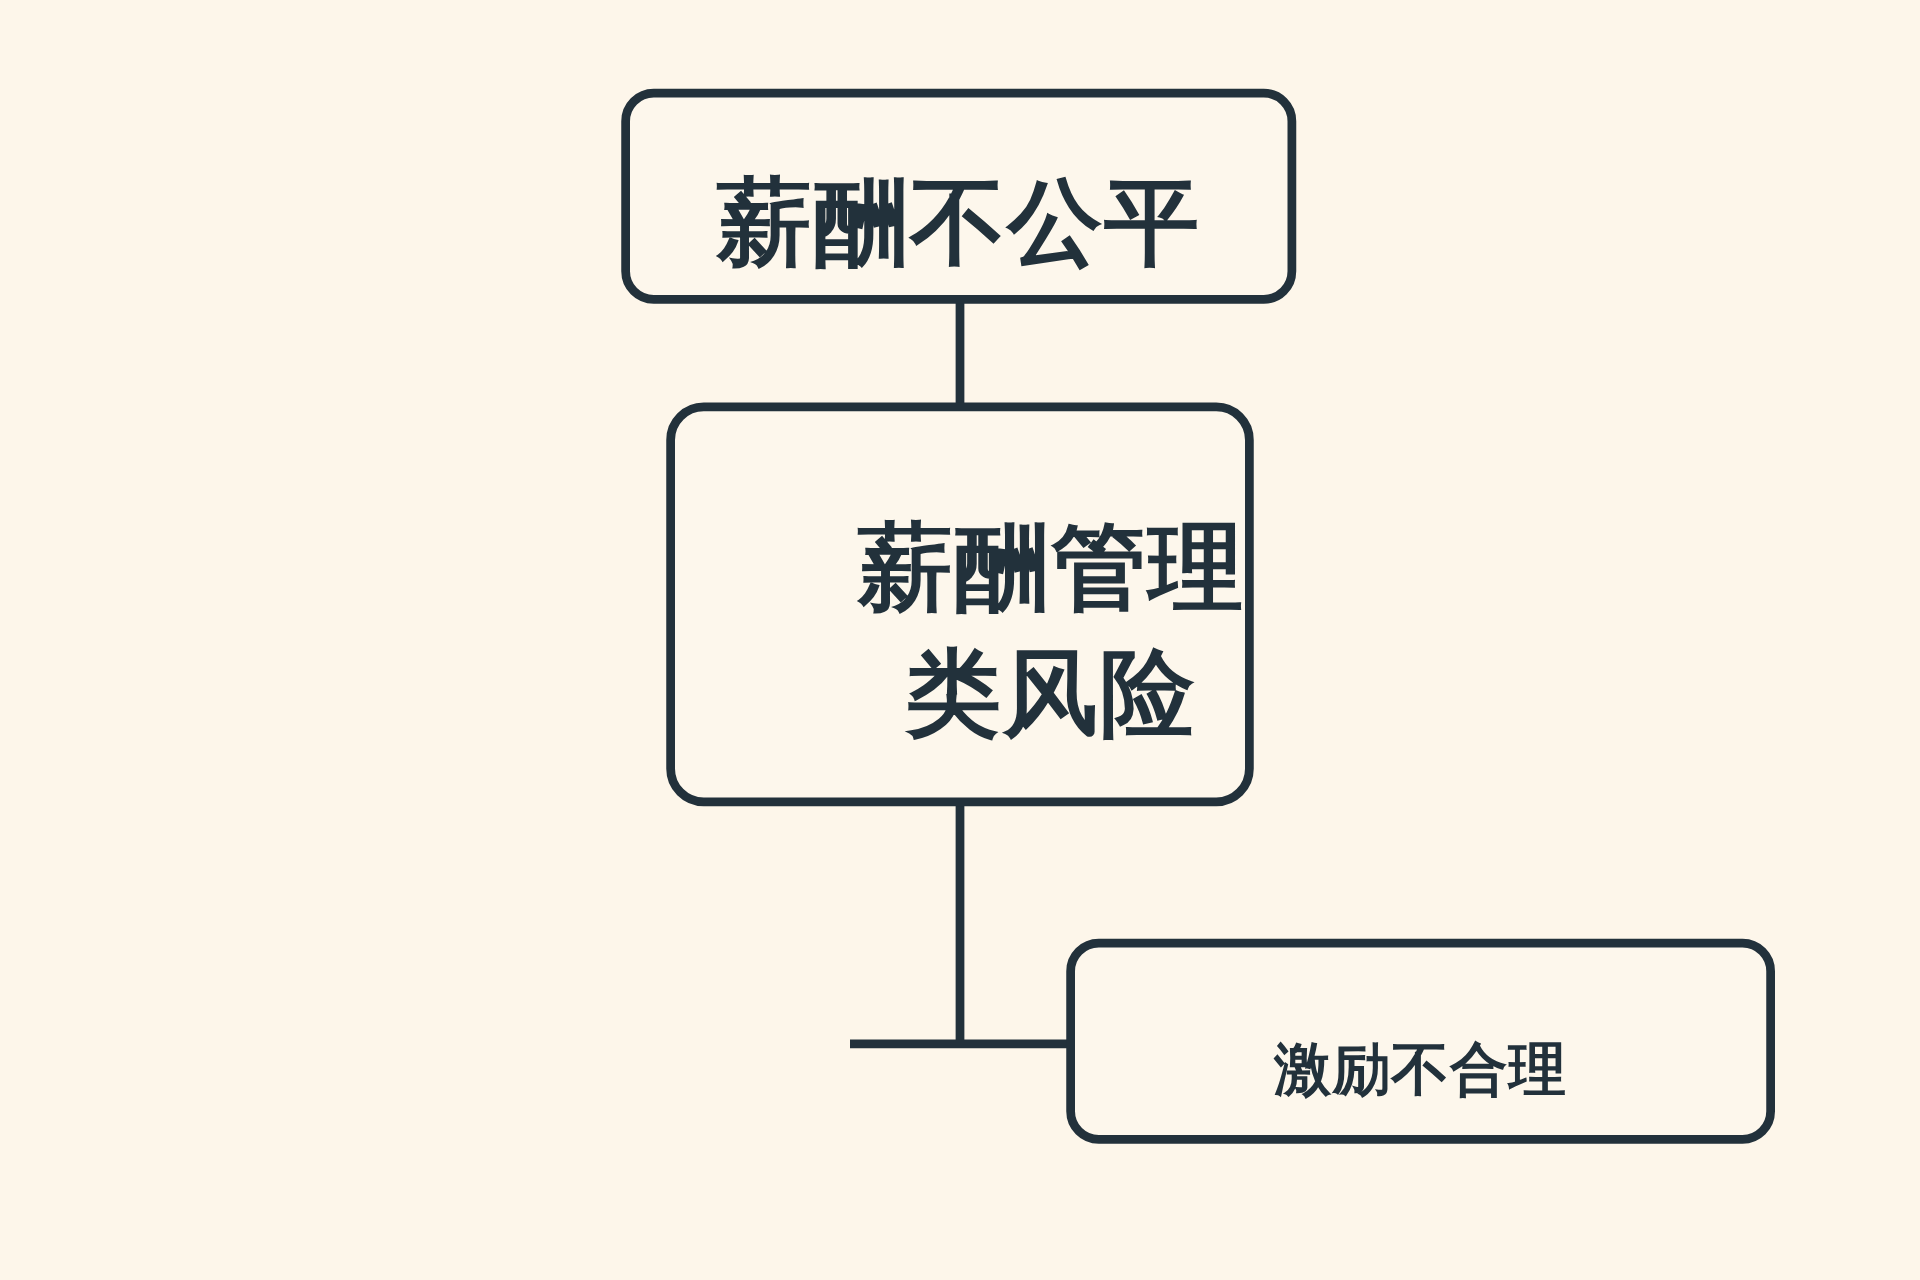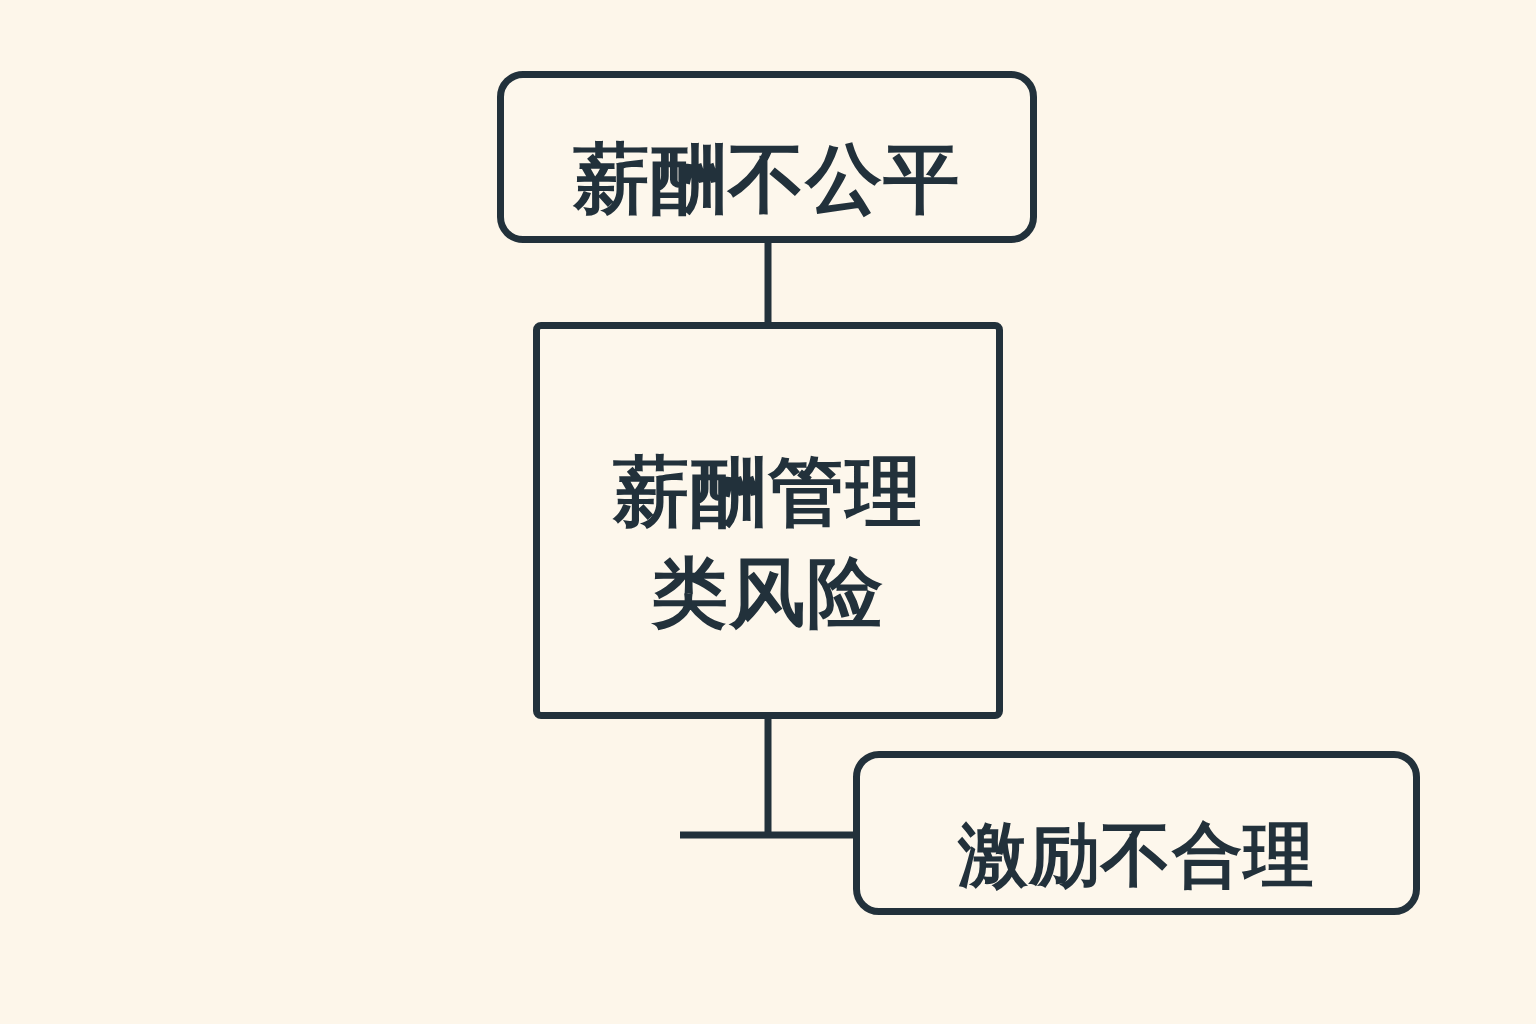--- a/index.html
+++ b/index.html
@@ -65,22 +65,23 @@
   }
   #node-root .node-label {
     font-size: 76px;
   }
 
   
   #node-center {
     left: 533px;
     top: 322px;
     width: 470px;
-    height: 397px;
-    border-radius: 8px;
+    height: 323px;
+    border-radius: 30px;
+    justify-content: flex-end;
   }
   #node-center .node-label {
     font-size: 76px;
     line-height: 1.32;
   }
 
   
   #node-compliance {
     left: 117px;
     top: 751px;
@@ -92,21 +93,21 @@
   }
 
   
   #node-incentive {
     left: 853px;
     top: 751px;
     width: 567px;
     height: 164px;
   }
   #node-incentive .node-label {
-    font-size: 70px;
+    font-size: 46px;
   }
 </style>
 </head>
 <body>
 
 <div id="diagram-canvas">
 
   <svg class="connector-layer" viewBox="0 0 1536 1024" width="1536" height="1024" aria-hidden="true">
     <g fill="none" stroke="#22313B" stroke-width="7" stroke-linecap="butt">
 

